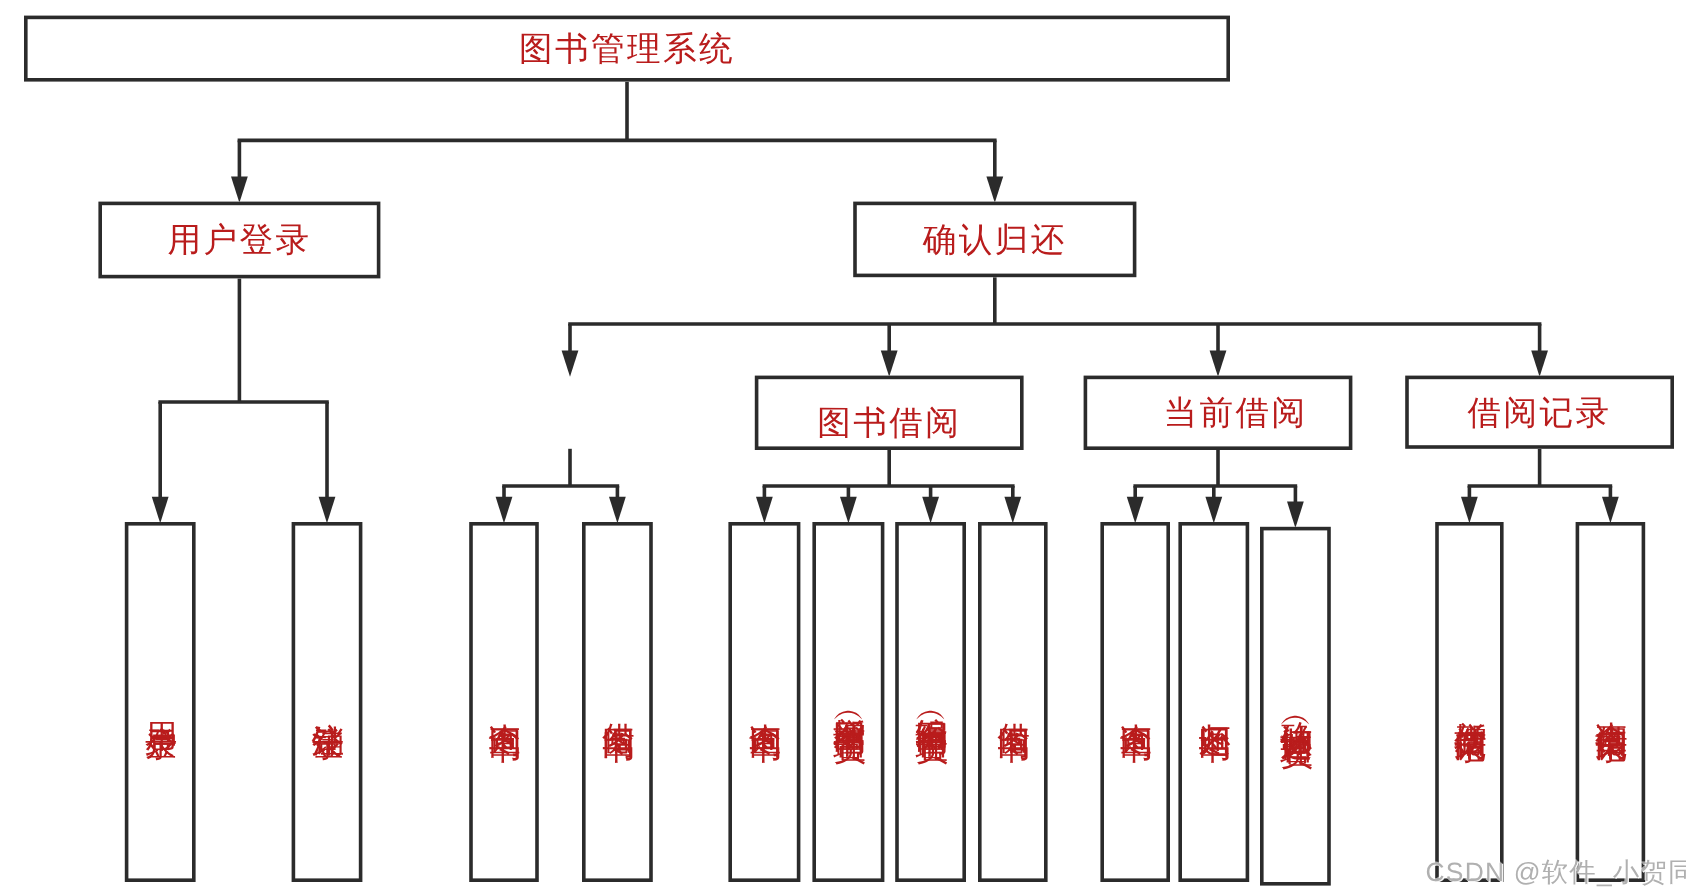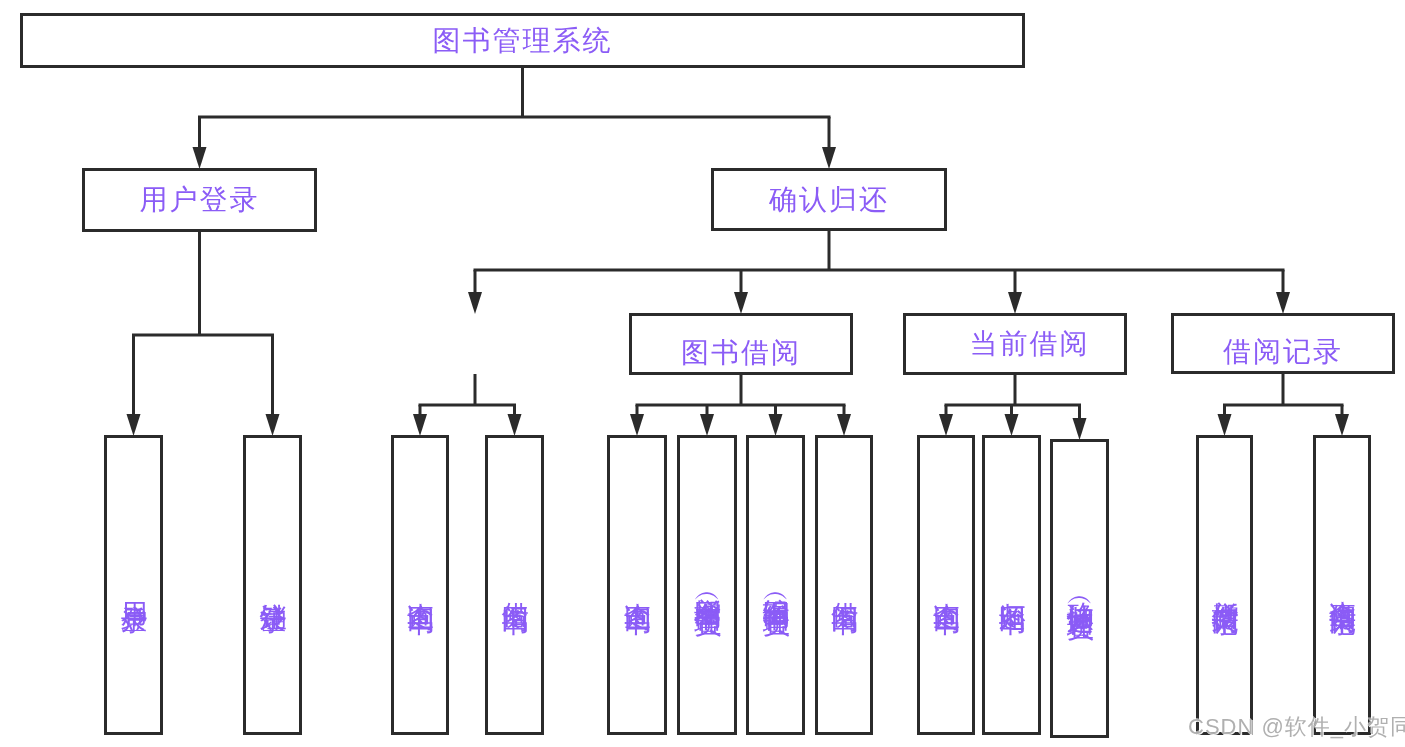--- a/index.html
+++ b/index.html
@@ -21,21 +21,21 @@
     position: absolute;
     box-sizing: border-box;
     background: #ffffff;
     border: 3px solid #2b2b2b;
     display: flex;
     align-items: center;
     justify-content: center;
     z-index: 2;
   }
   .node .lbl {
-    color: #8b5cf6;
+    color: #b91c1c;
     white-space: nowrap;
   }
   .node.h .lbl {
     font-size: 28px;
     letter-spacing: 2px;
   }
   .node.v .lbl {
     writing-mode: vertical-rl;
     text-orientation: mixed;
     font-size: 27px;
@@ -155,21 +155,21 @@
     </div>
     <div class="node v" style="left: 917px; top: 435px; width: 58px; height: 300px;">
       <span class="lbl">查询图书</span>
     </div>
     <div class="node v" style="left: 982px; top: 435px; width: 59px; height: 300px;">
       <span class="lbl">归还图书</span>
     </div>
     <div class="node v" style="left: 1050px; top: 439px; width: 59px; height: 299px;">
       <span class="lbl">确认归还（管理员）</span>
     </div>
-    <div class="node h" style="left: 1171px; top: 313px; width: 224px; height: 61px; align-items: flex-end;">
+    <div class="node h" style="left: 1171px; top: 313px; width: 224px; height: 61px;">
       <span class="lbl">借阅记录</span>
     </div>
     <div class="node v" style="left: 1196px; top: 435px; width: 57px; height: 300px;">
       <span class="lbl">新增借阅记录</span>
     </div>
     <div class="node v" style="left: 1313px; top: 435px; width: 58px; height: 300px;">
       <span class="lbl">查询借阅记录</span>
     </div>
   </div>
 

